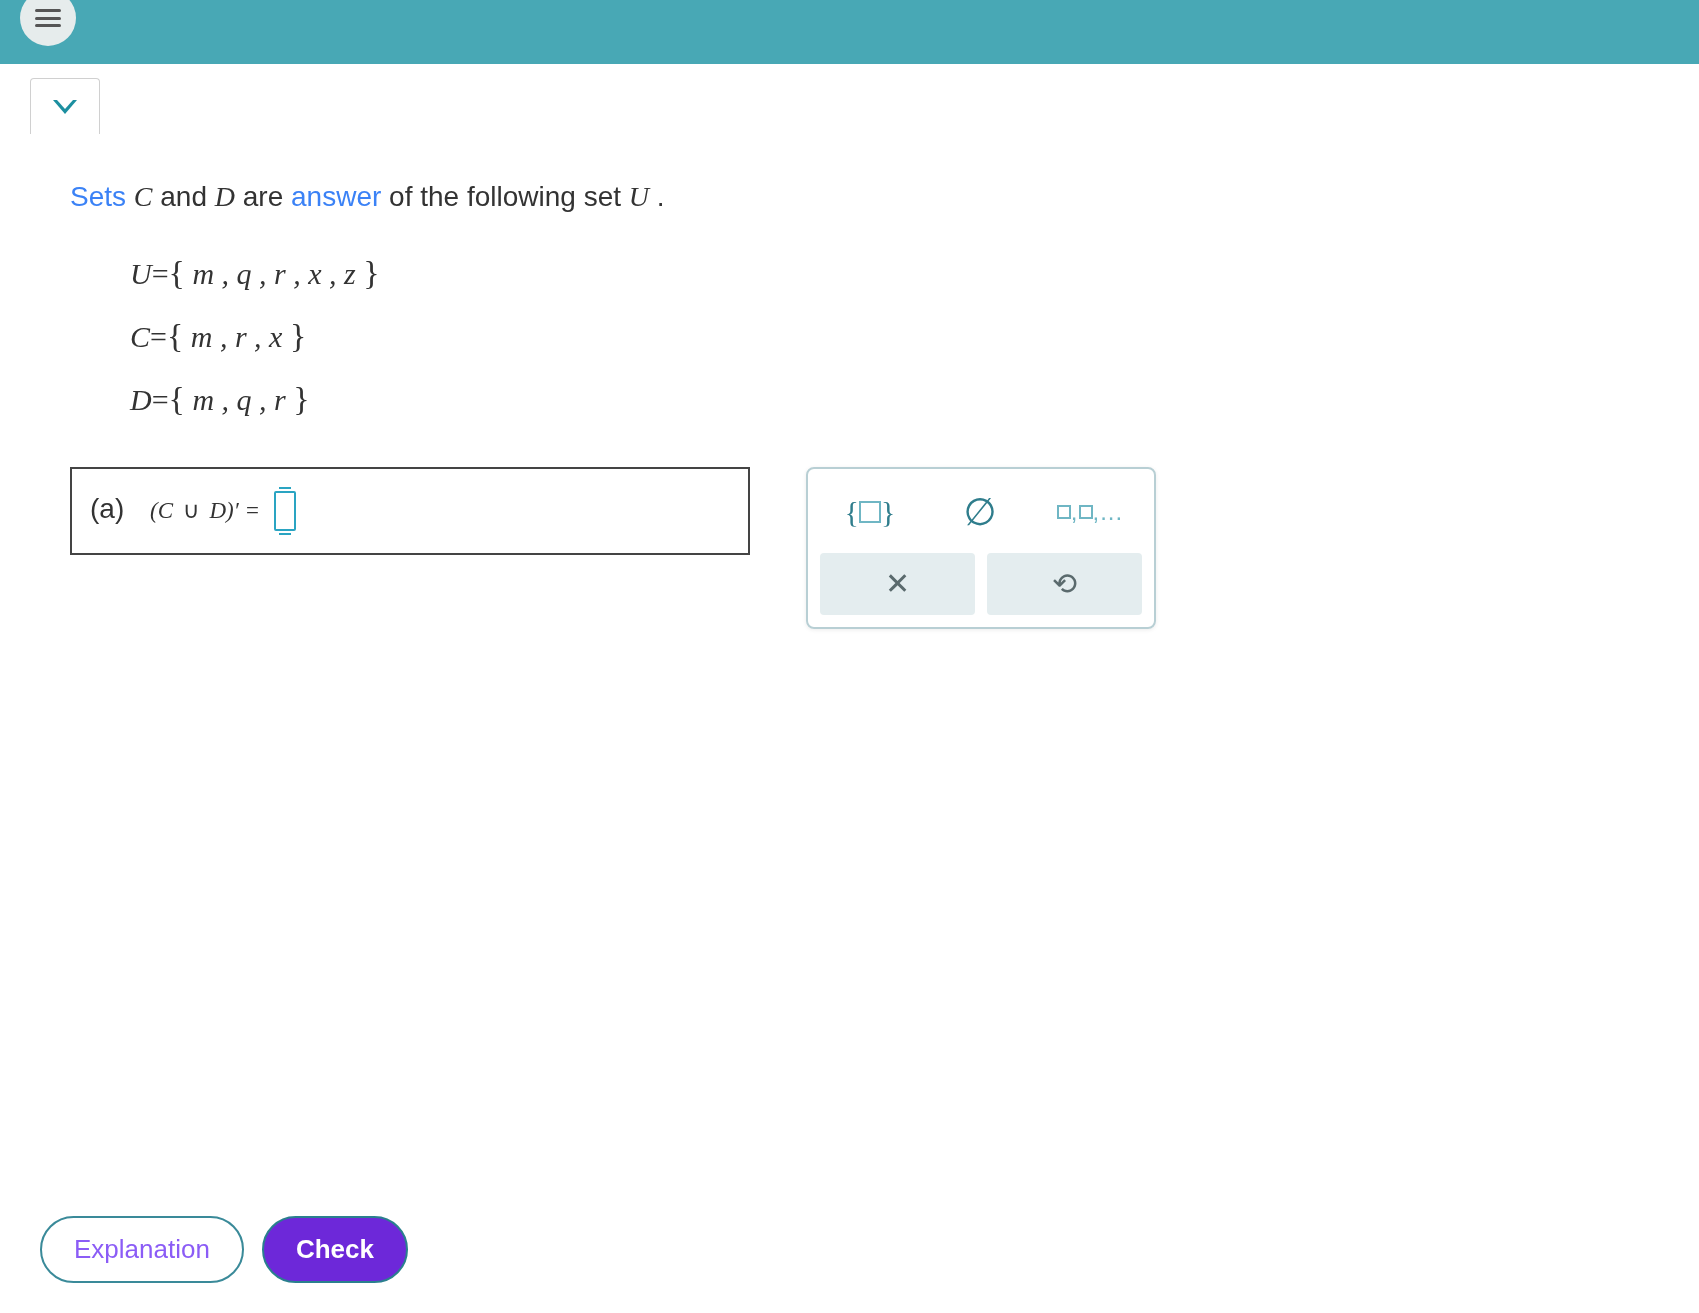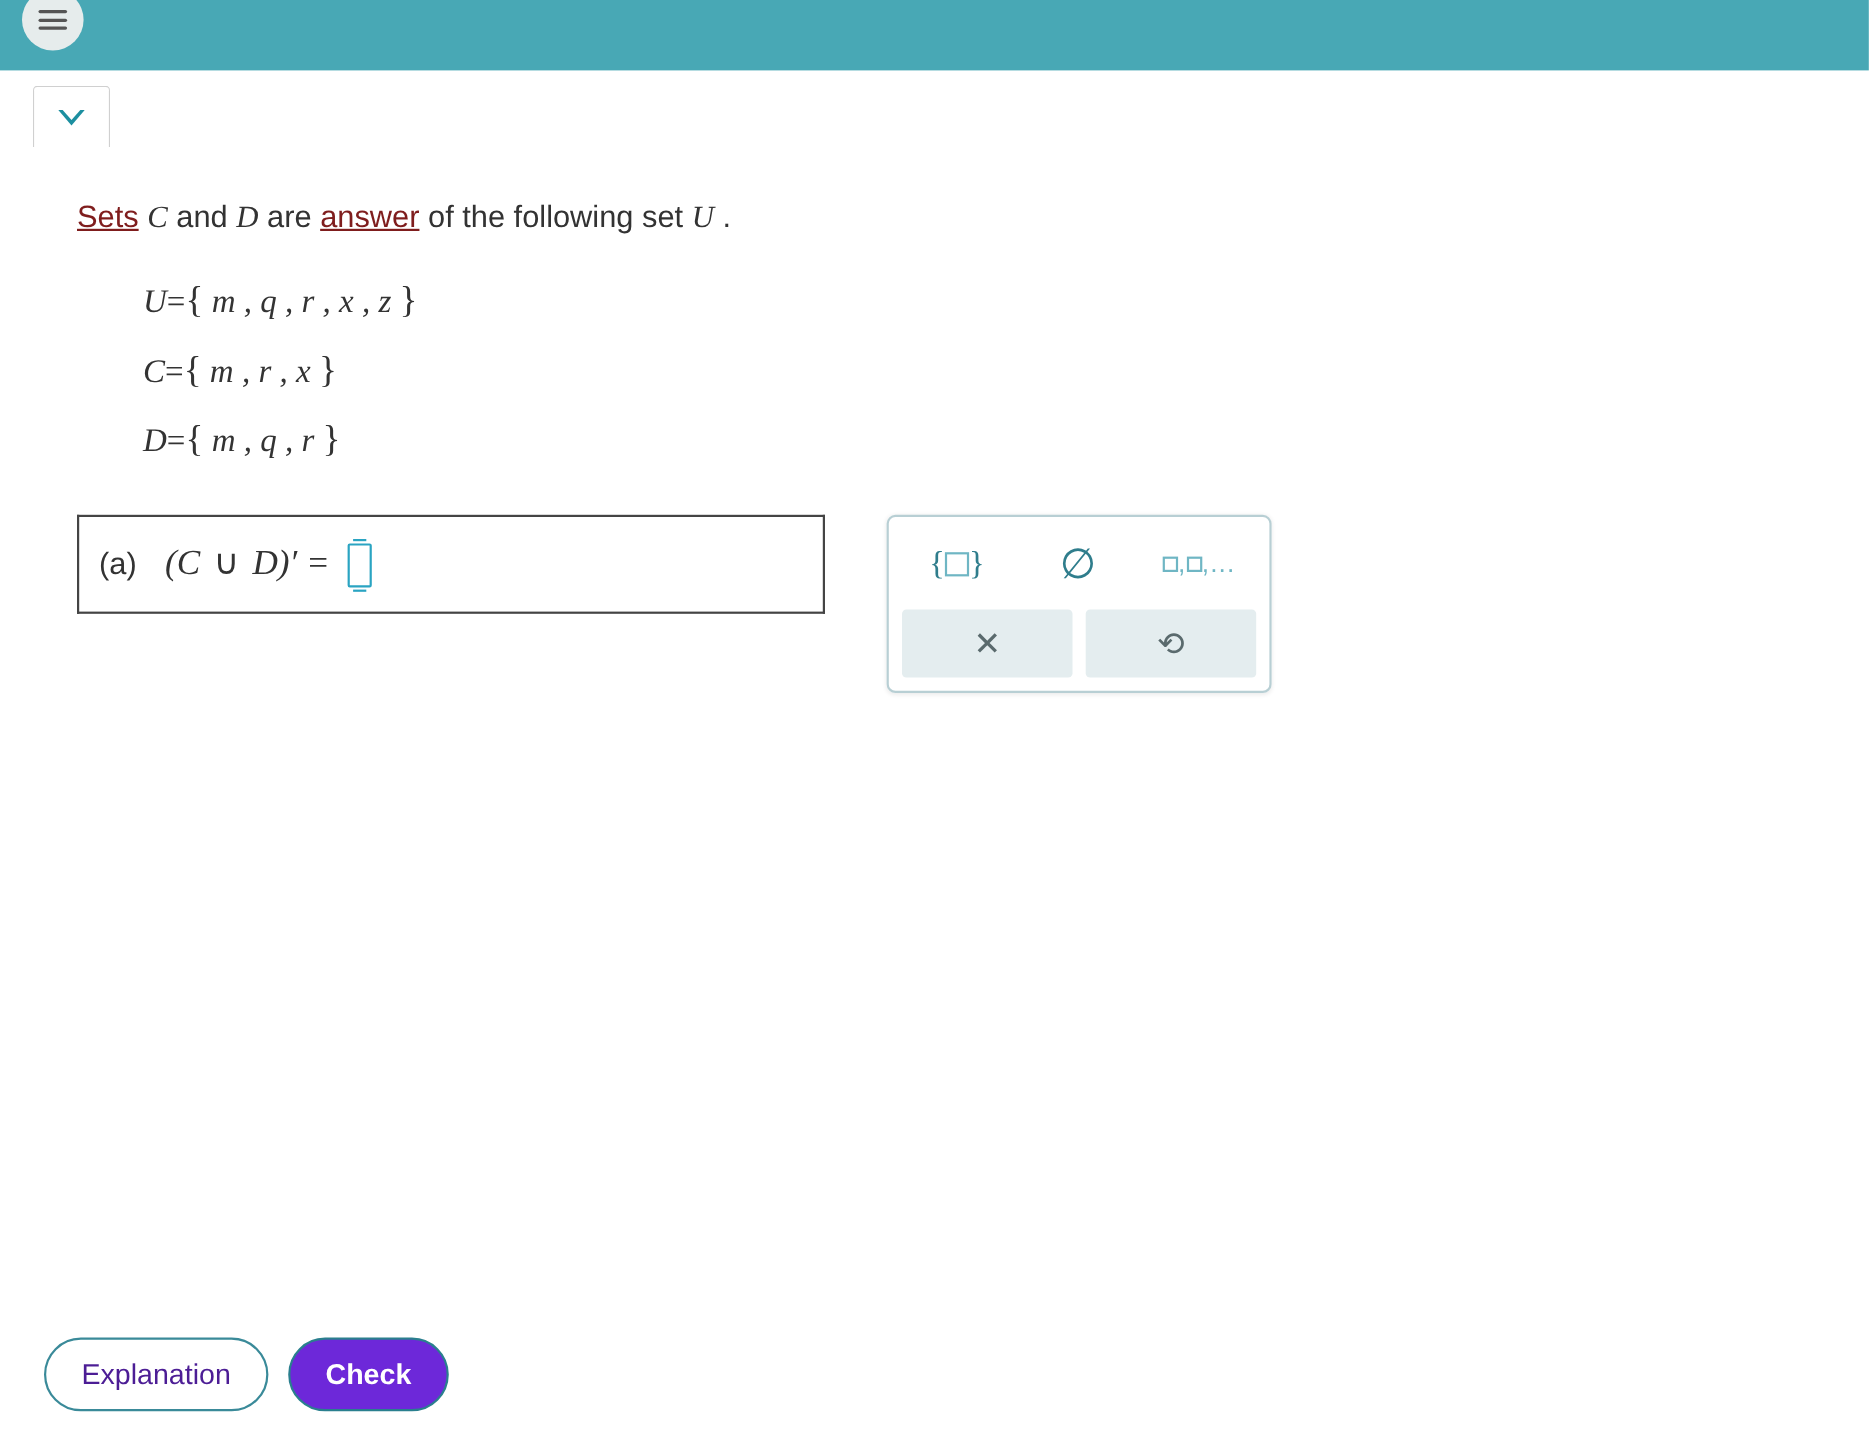--- a/index.html
+++ b/index.html
@@ -80,22 +80,21 @@
     padding: 40px 70px 0 70px;
     position: relative;
     top: 70px;
   }
   .problem-text {
     font-size: 28px;
     line-height: 1.65;
     color: #333;
   }
   .link {
-    color: #7f1d1d;
-    text-decoration: underline;
+    color: #3b82f6;
     cursor: pointer;
   }
   .math-i { font-style: italic; font-family: "Times New Roman", serif; }
   .set-defs {
     margin: 22px 0 22px 60px;
     font-size: 30px;
     font-family: "Times New Roman", serif;
     font-style: italic;
     line-height: 1.85;
   }
@@ -117,21 +116,21 @@
     border-collapse: collapse;
     width: 680px;
   }
   .answer-table td {
     border: 2px solid #444;
     padding: 22px 18px;
     font-size: 28px;
     vertical-align: middle;
   }
   .part-label { font-family: Arial, sans-serif; margin-right: 18px; }
-  .math-expr { font-family: "Times New Roman", serif; font-style: italic; font-size: 32px; }
+  .math-expr { font-family: "Times New Roman", serif; font-style: italic; font-size: 23px; }
   .math-expr .op { font-style: normal; margin: 0 4px; }
   .input-box {
     display: inline-block;
     width: 22px;
     height: 40px;
     border: 2px solid #2aa4c2;
     border-radius: 2px;
     vertical-align: middle;
     margin-left: 8px;
     position: relative;
@@ -194,21 +193,21 @@
     display: flex;
     gap: 18px;
   }
   .btn {
     padding: 16px 32px;
     border-radius: 40px;
     font-size: 26px;
     cursor: pointer;
     border: 2px solid #3a8a99;
   }
-  .btn.outline { background: #fff; color: #4c1d95; }
+  .btn.outline { background: #fff; color: #8b5cf6; }
   .btn.solid { background: #6d28d9; color: #fff; border-color: #2a7f8e; font-weight: 600; }
 </style>
 </head>
 <body>
 
 <div class="header">
   <div class="hamburger">
     <div class="hamburger-lines">
       <div></div>
         <div></div>

